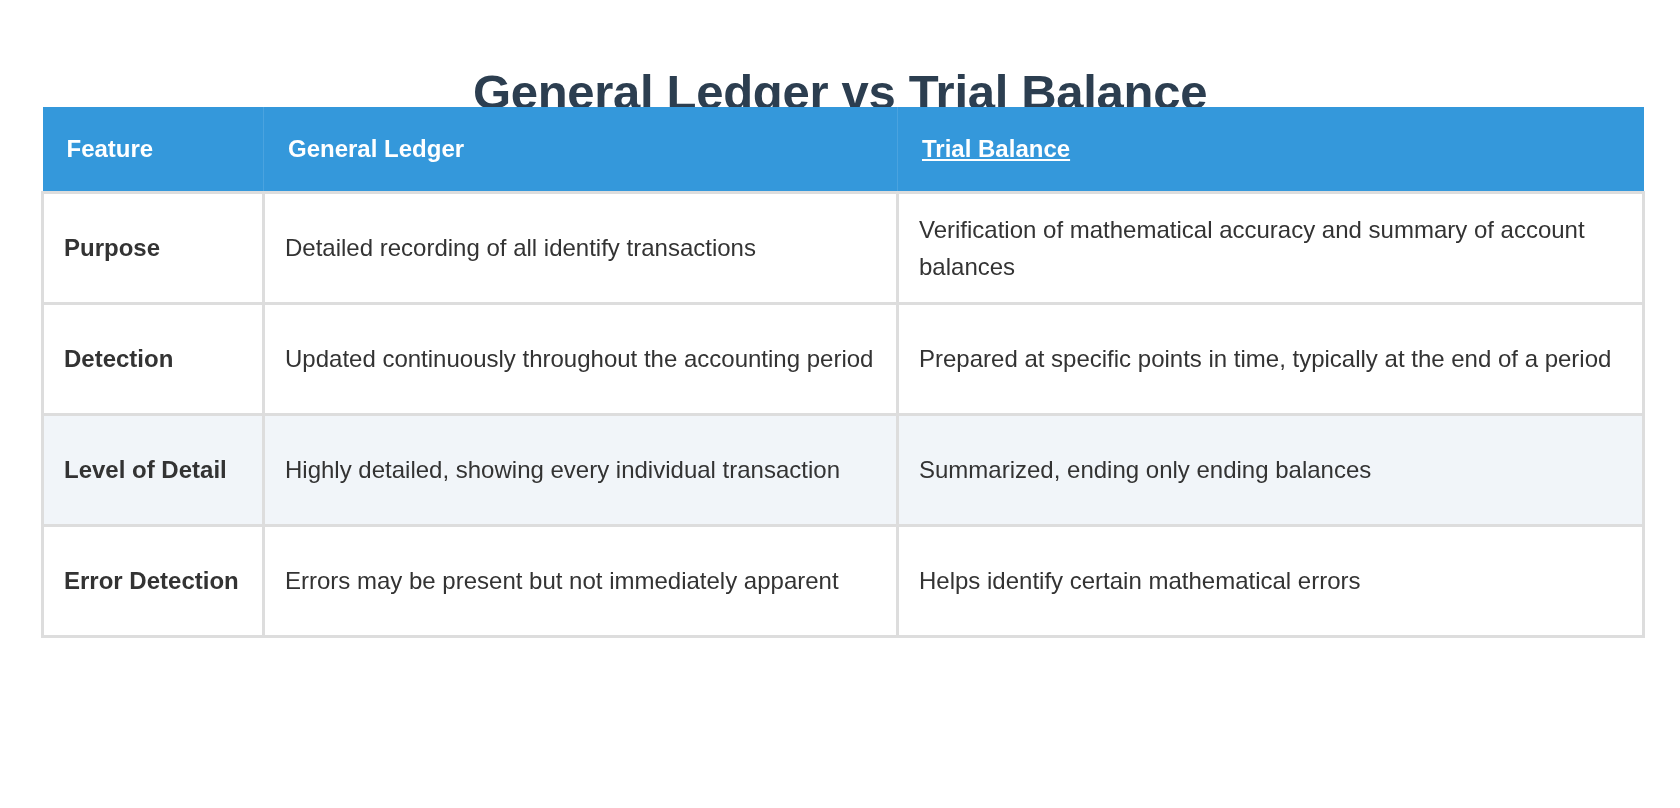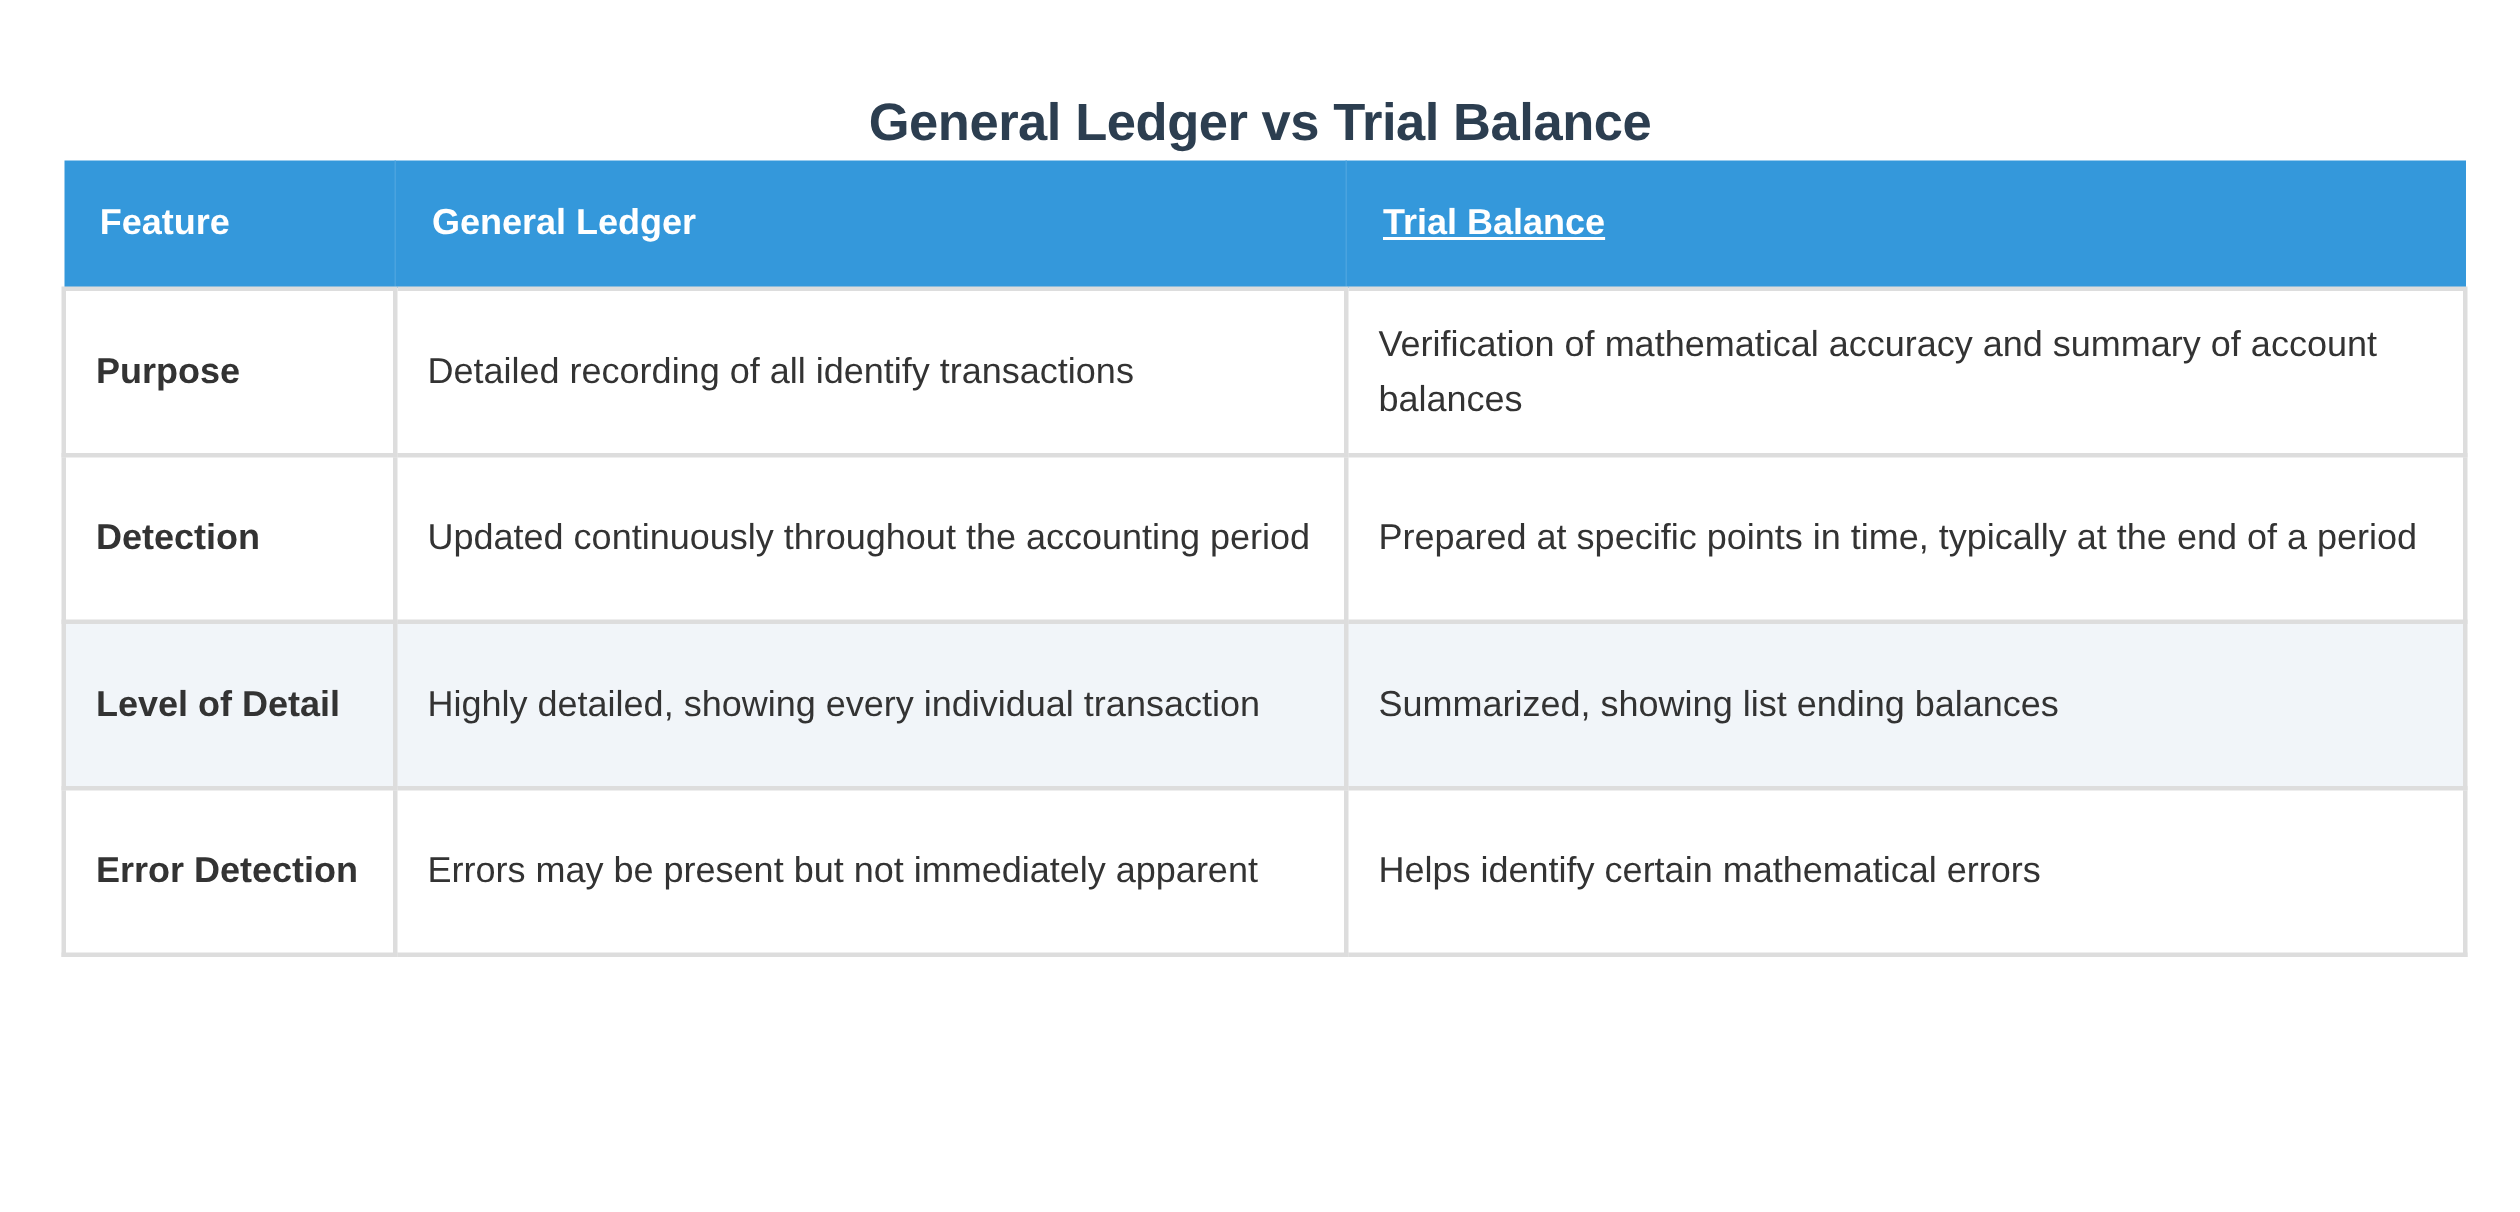--- a/index.html
+++ b/index.html
@@ -15,21 +15,21 @@
       color: #333333;
     }
     .page-title {
       position: absolute;
       left: 0;
       top: 30px;
       width: 1680px;
       text-align: center;
       font-family: "Liberation Sans", sans-serif;
       font-weight: 700;
-      font-size: 35px;
+      font-size: 49px;
       line-height: 58px;
       color: #2c3e50;
       letter-spacing: -0.3px;
     }
     .table-wrap {
       position: absolute;
       left: 41px;
       top: 107px;
       width: 1601px;
     }
@@ -99,21 +99,21 @@
         <td>Verification of mathematical accuracy and summary of account balances</td>
       </tr>
       <tr class="plain">
         <td class="feature">Detection</td>
         <td>Updated continuously throughout the accounting period</td>
         <td>Prepared at specific points in time, typically at the end of a period</td>
       </tr>
       <tr class="alt">
         <td class="feature">Level of Detail</td>
         <td>Highly detailed, showing every individual transaction</td>
-        <td>Summarized, showing list ending balances</td>
+        <td>Summarized, ending only ending balances</td>
       </tr>
       <tr class="plain">
         <td class="feature">Error Detection</td>
         <td>Errors may be present but not immediately apparent</td>
         <td>Helps identify certain mathematical errors</td>
       </tr>
     </tbody>
   </table>
 </div>
 

